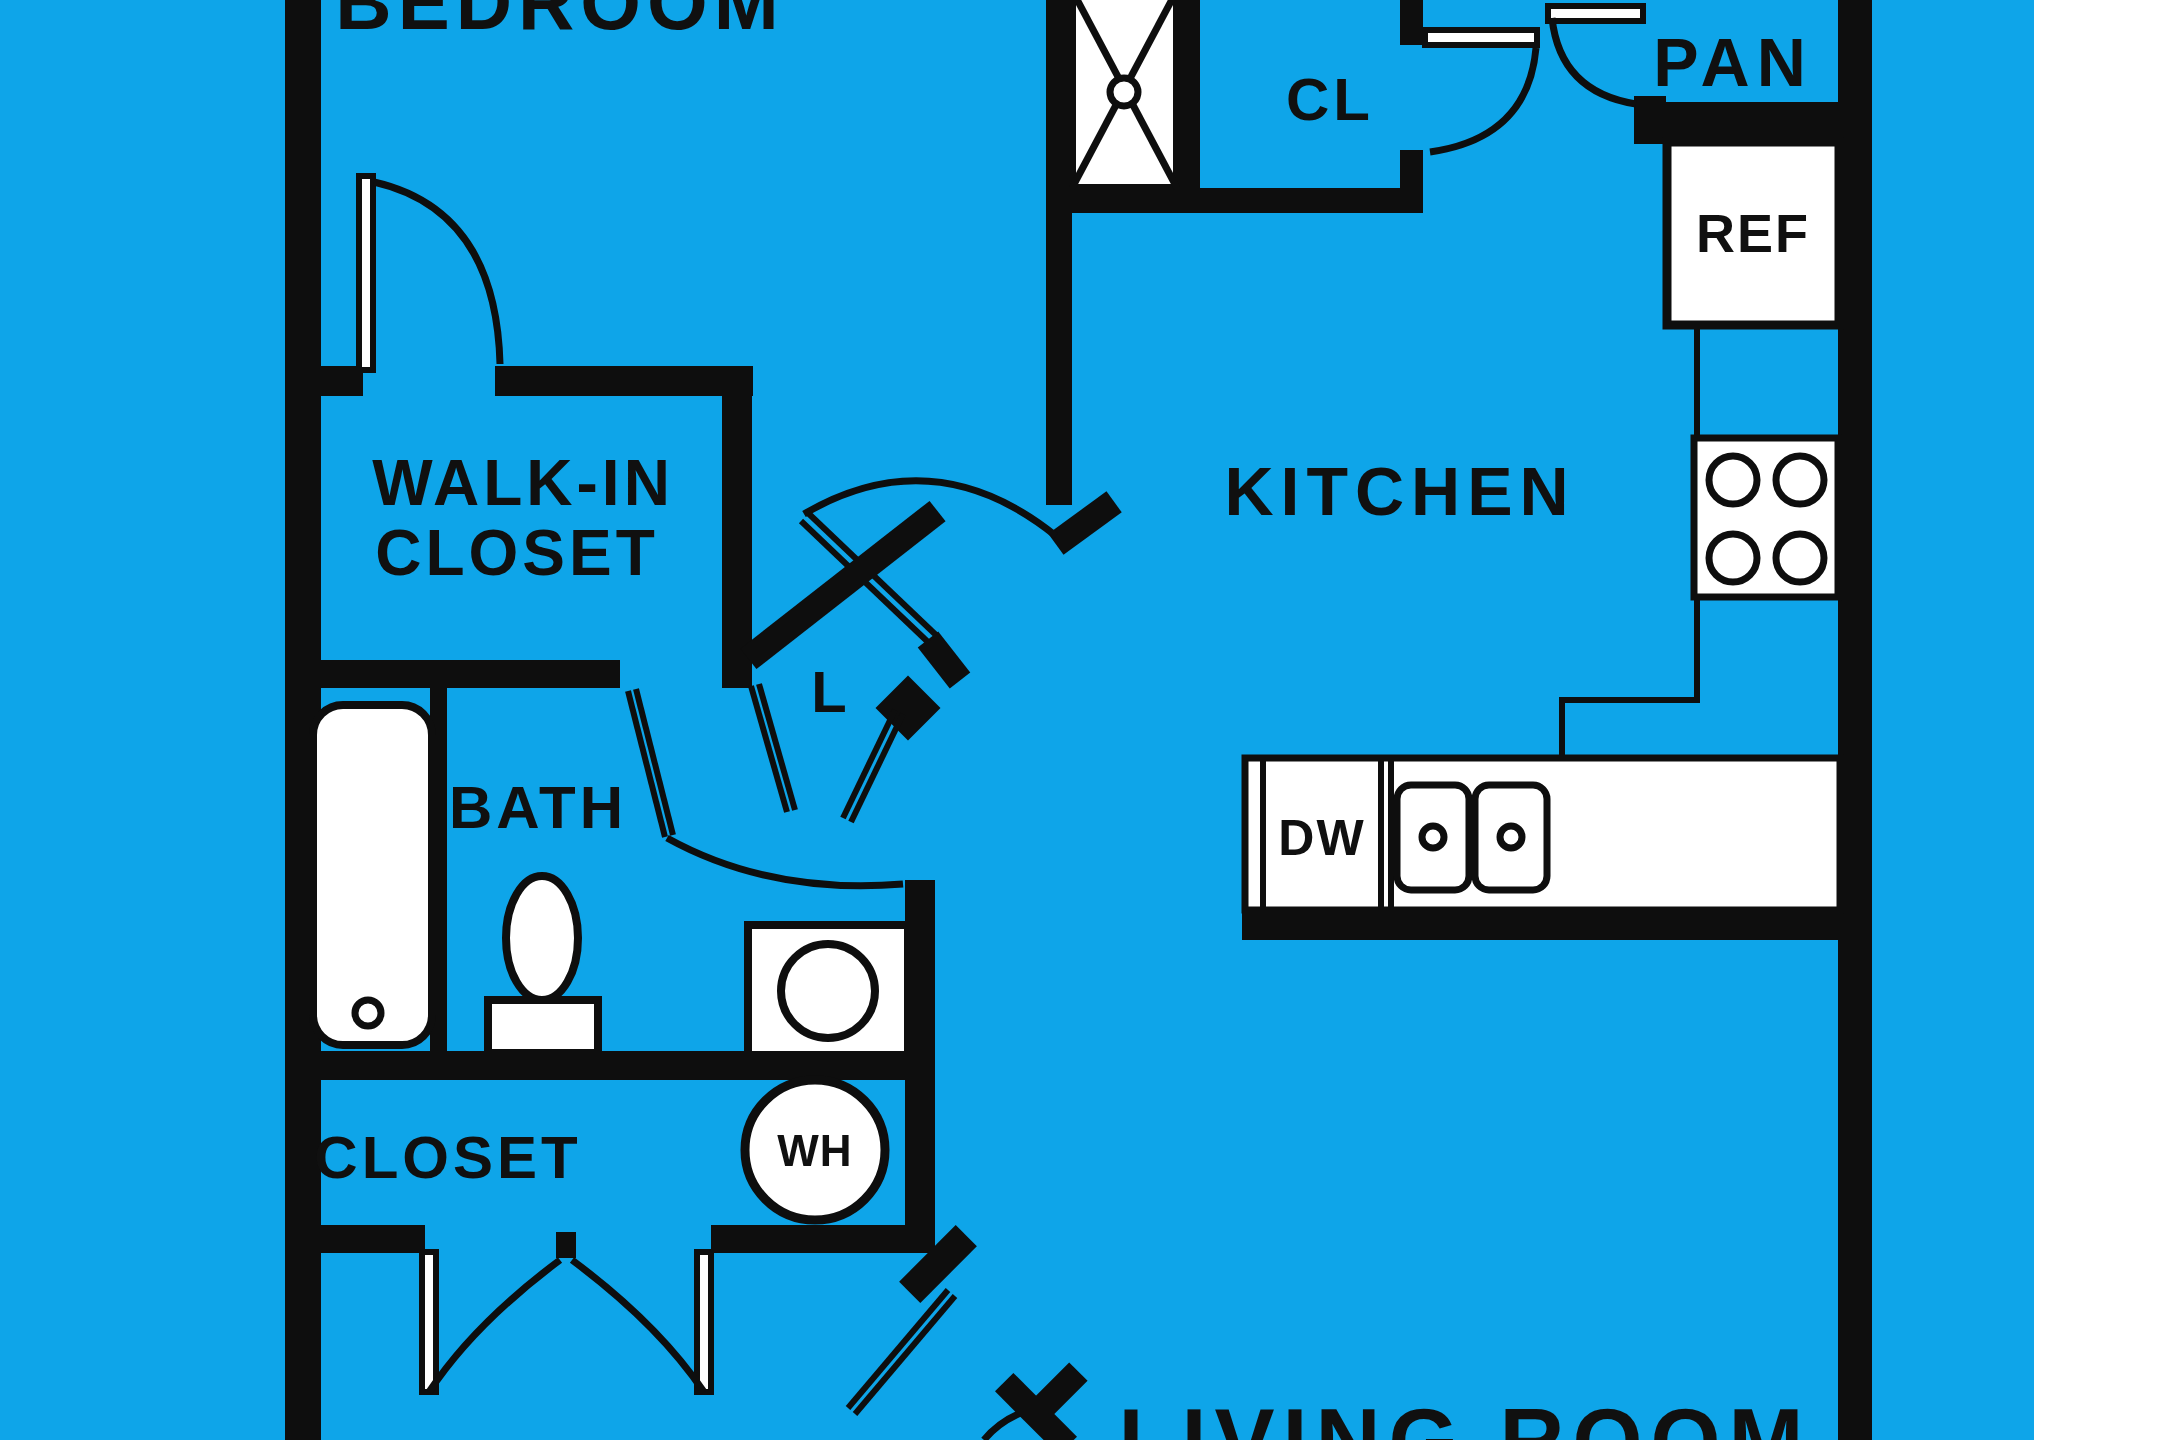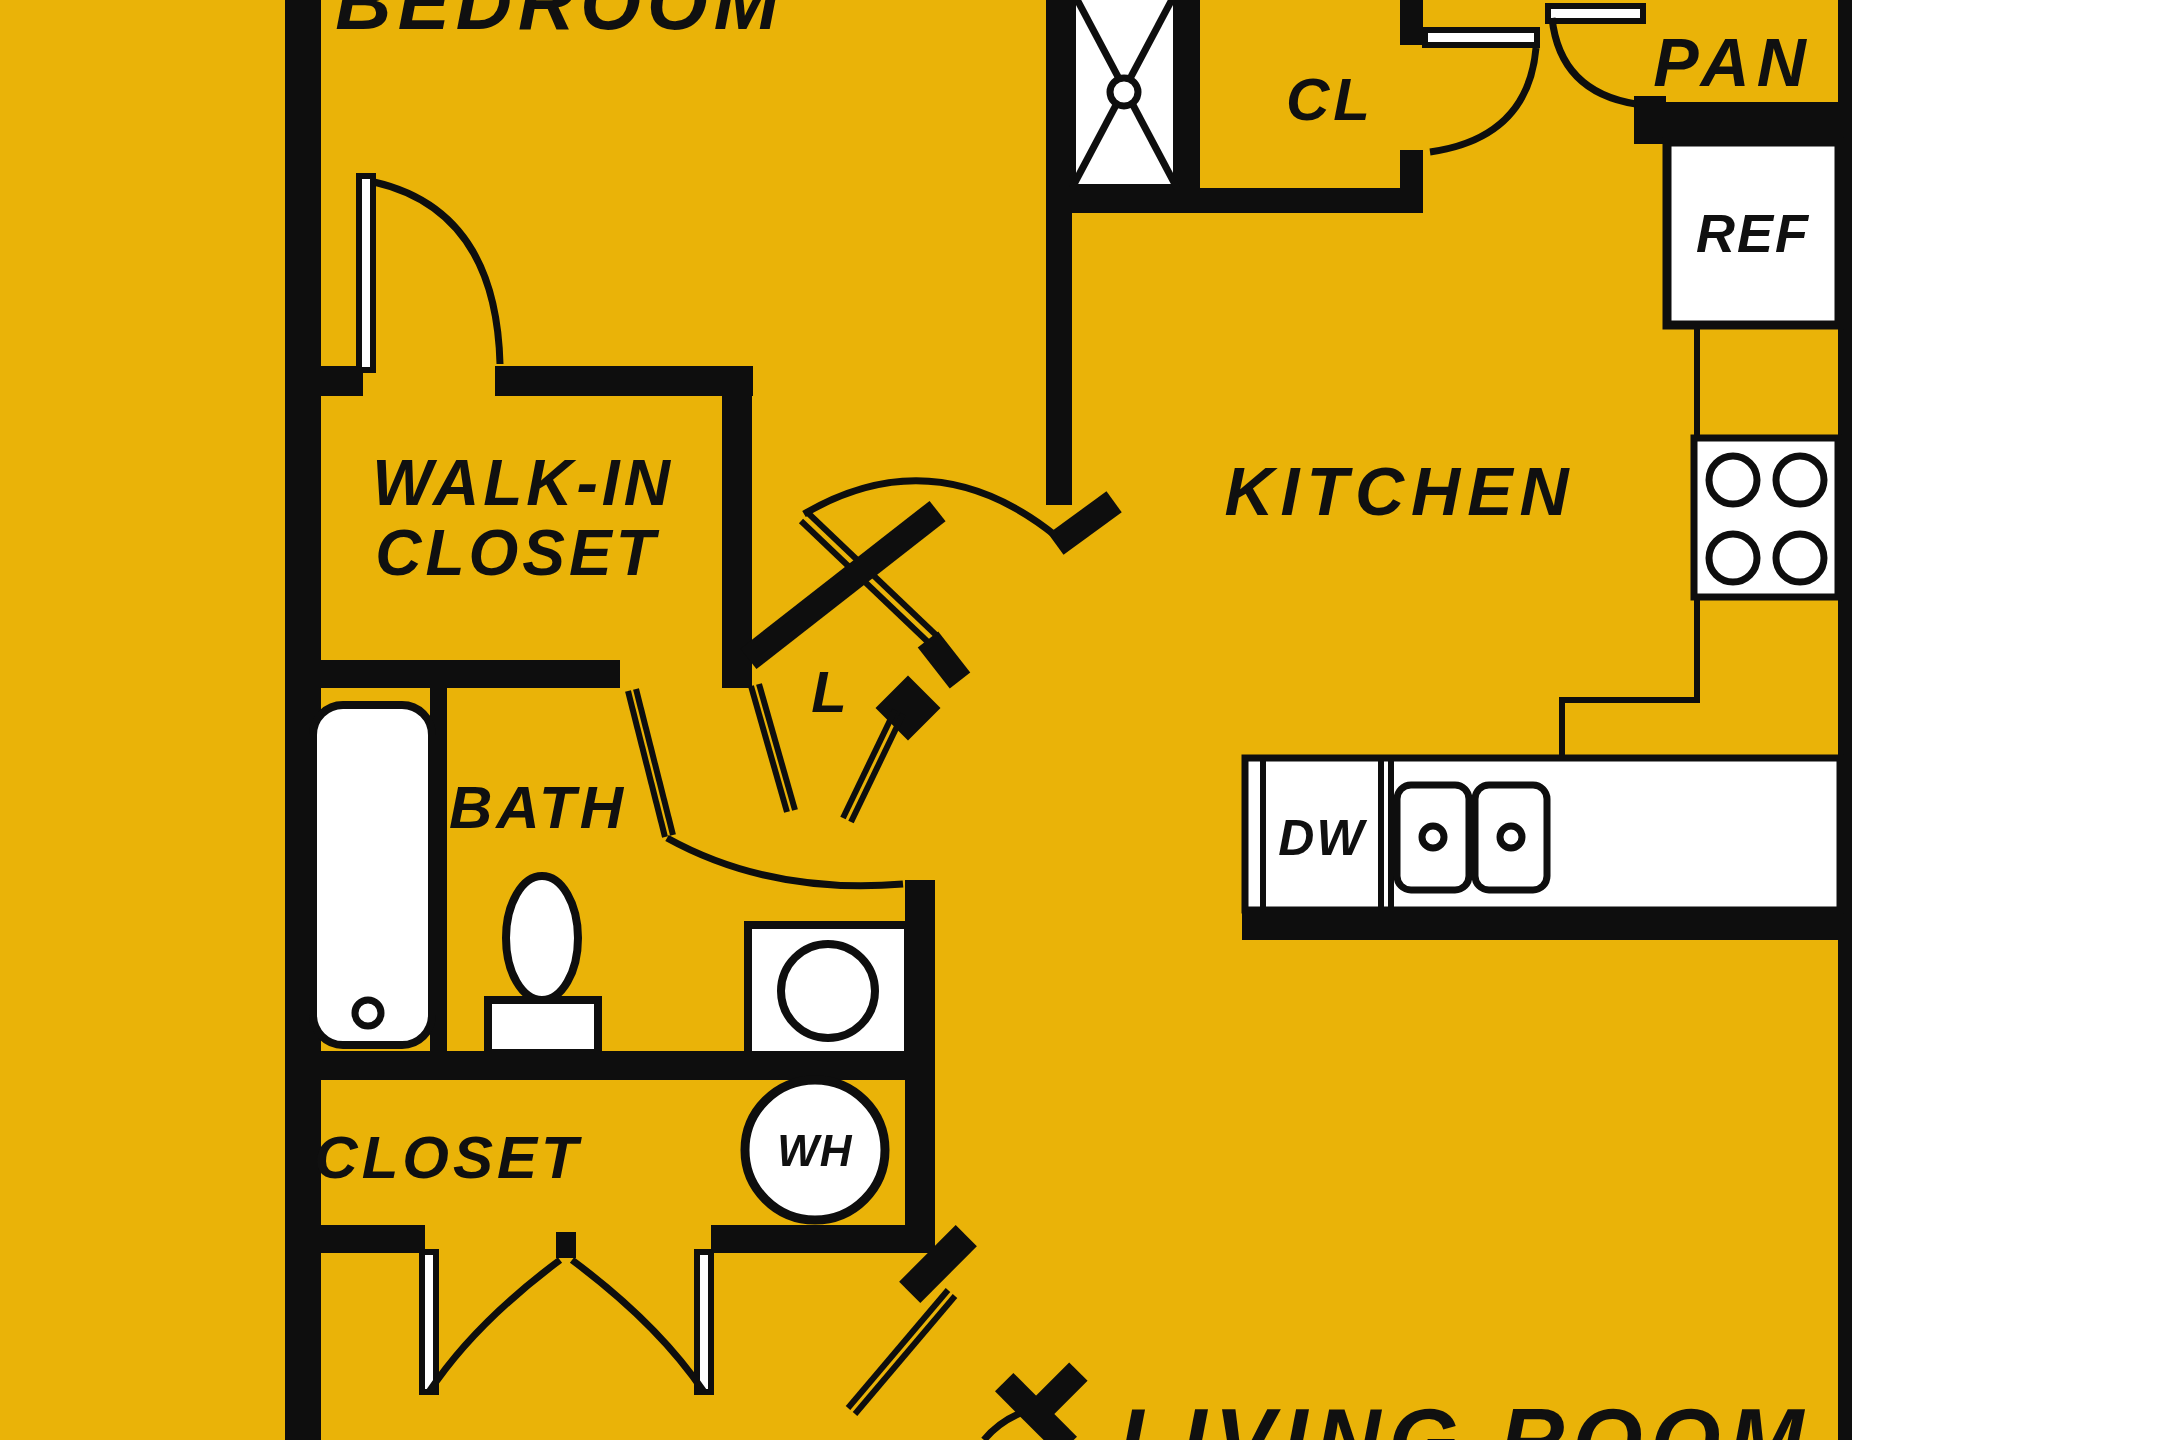--- a/index.html
+++ b/index.html
@@ -1,16 +1,16 @@
 <!DOCTYPE html>
 <html><head>
 <meta charset="utf-8">
 <style>
   html,body{margin:0;padding:0;background:#ffffff;}
-  .stage{position:relative;width:1852px;height:1440px;background:#eab308;overflow:hidden;font-style:italic;}
+  .stage{position:relative;width:2034px;height:1440px;background:#0ea5e9;overflow:hidden;}
   svg{display:block;}
   text{font-family:"Liberation Sans","DejaVu Sans",sans-serif;font-weight:700;fill:#101010;text-anchor:middle;}
   .t76{font-size:78px;letter-spacing:6px;}
   .t64{font-size:64px;letter-spacing:4px;}
   .t68{font-size:68px;letter-spacing:7px;}
   .t60{font-size:60px;letter-spacing:4px;}
   .t58{font-size:58px;letter-spacing:2px;}
   .t54{font-size:54px;letter-spacing:2px;}
   .t50{font-size:50px;letter-spacing:2px;}
   .t44{font-size:44px;letter-spacing:1px;}

